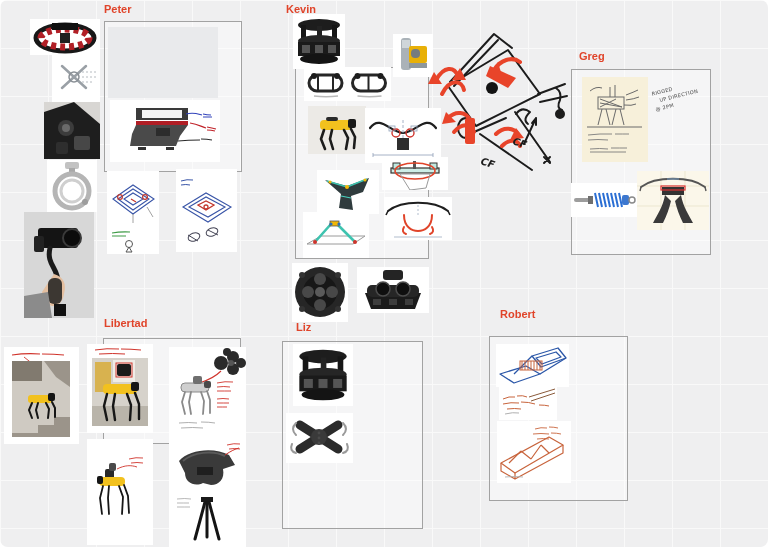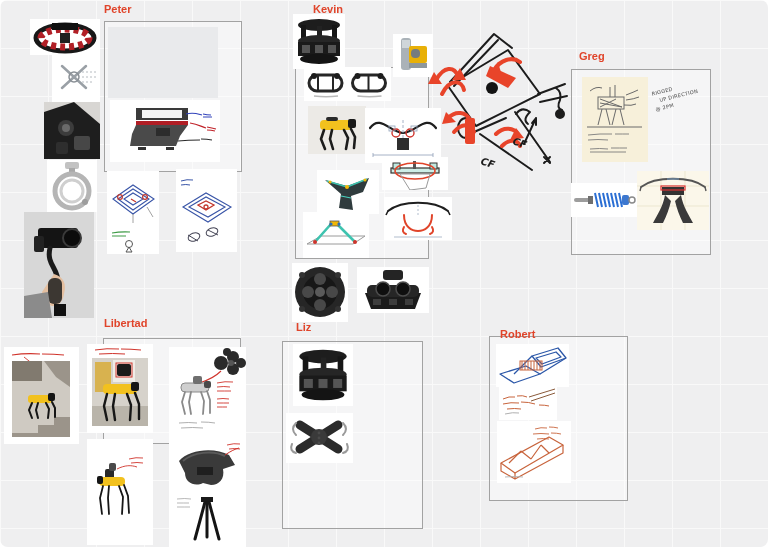--- a/index.html
+++ b/index.html
@@ -30,25 +30,25 @@
 <div id="board">
 
   <div class="frame" style="left:104px;top:21px;width:136px;height:149px;"></div>
   <div class="frame" style="left:295px;top:67px;width:132px;height:190px;"></div>
   <div class="frame" style="left:571px;top:69px;width:138px;height:184px;"></div>
   <div class="frame" style="left:103px;top:338px;width:136px;height:104px;"></div>
   <div class="frame" style="left:282px;top:341px;width:139px;height:186px;"></div>
   <div class="frame" style="left:489px;top:336px;width:137px;height:163px;"></div>
 
   <div class="lbl" style="left:104px;top:3px;">Peter</div>
-  <div class="lbl" style="left:313px;top:3px;text-align:right;">Kevin</div>
+  <div class="lbl" style="left:286px;top:3px;text-align:right;">Kevin</div>
   <div class="lbl" style="left:579px;top:50px;">Greg</div>
   <div class="lbl" style="left:104px;top:317px;text-align:right;">Libertad</div>
   <div class="lbl" style="left:296px;top:321px;">Liz</div>
-  <div class="lbl" style="left:500px;top:328px;">Robert</div>
+  <div class="lbl" style="left:500px;top:308px;">Robert</div>
 
   <div class="card" style="left:30px;top:19px;width:70px;height:36px;">
     <svg viewBox="0 0 70 36">
       <ellipse cx="35" cy="19" rx="29" ry="13" fill="none" stroke="#181818" stroke-width="5"></ellipse>
       <ellipse cx="35" cy="19" rx="24" ry="9" fill="none" stroke="#b11f26" stroke-width="7" stroke-dasharray="5 4"></ellipse>
       <rect x="22" y="4" width="26" height="7" fill="#101010"></rect>
       <rect x="30" y="14" width="10" height="10" fill="#202020"></rect>
     </svg>
   </div>
 

